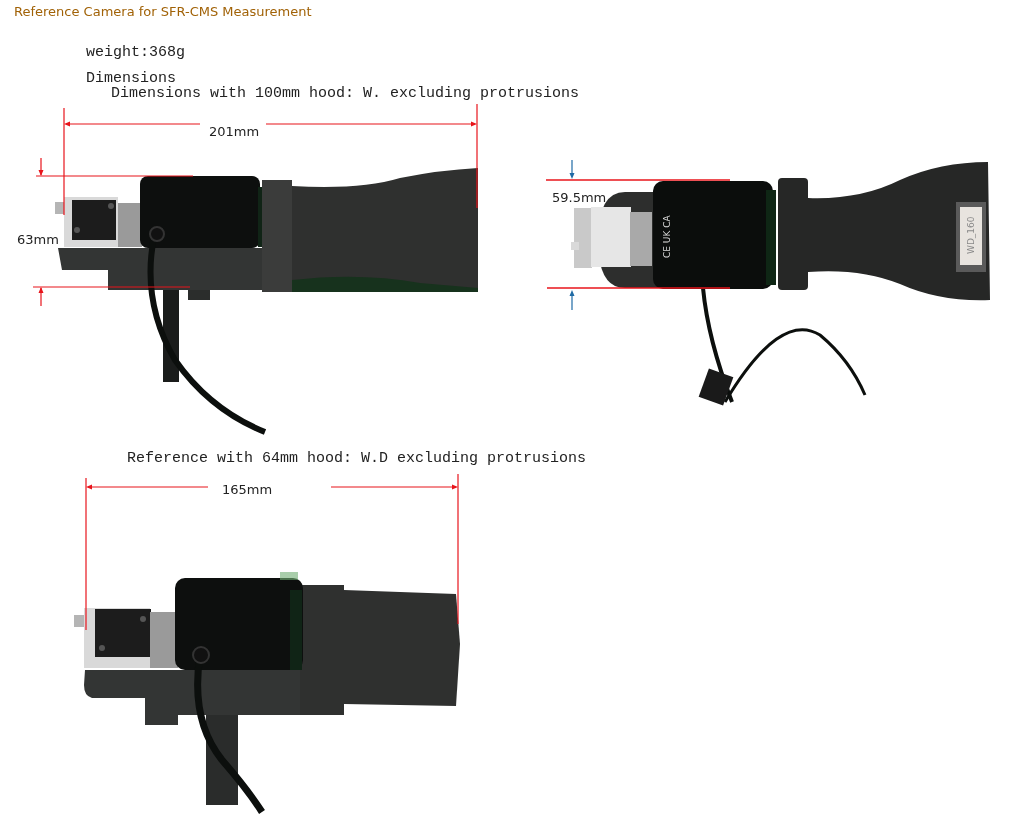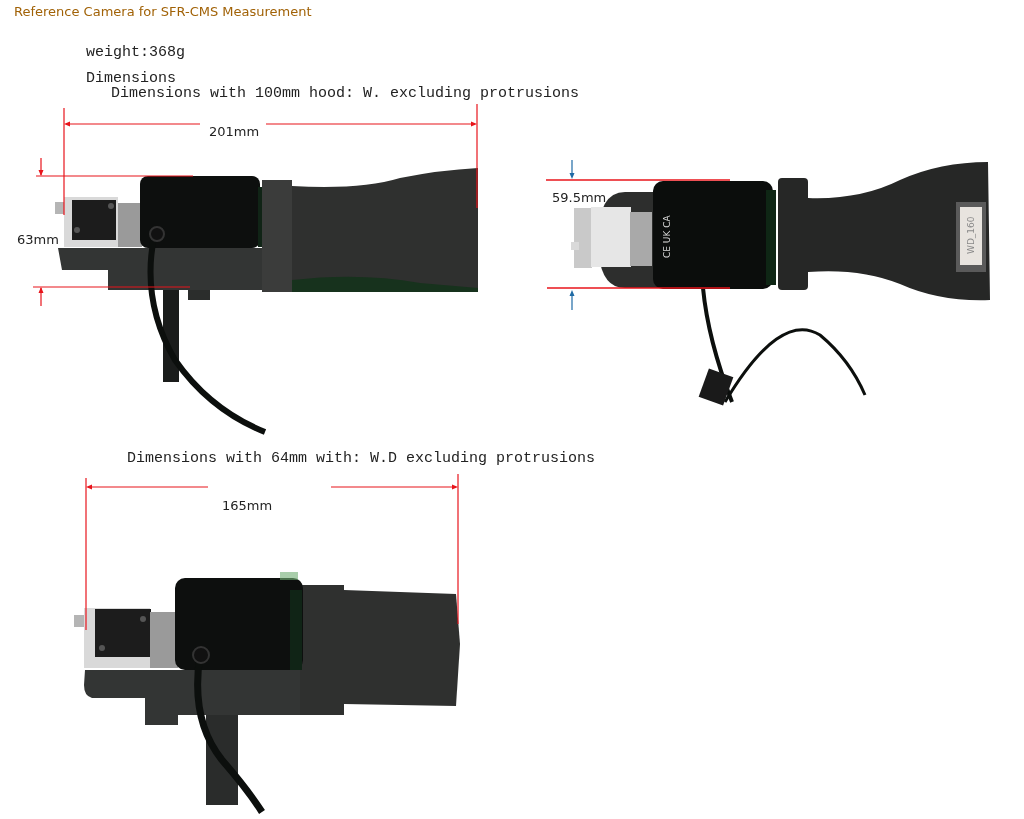--- a/index.html
+++ b/index.html
@@ -94,21 +94,21 @@
     <line x1="26" y1="40" x2="210" y2="40" stroke="#e8141b" stroke-width="1.4"></line>
     <line x1="27" y1="148" x2="210" y2="148" stroke="#e8141b" stroke-width="1.4"></line>
     <line x1="52" y1="20" x2="52" y2="36" stroke="#1f6aa5" stroke-width="1.2"></line>
     <polygon points="52,39 49.5,33 54.5,33" fill="#1f6aa5"></polygon>
     <line x1="52" y1="153" x2="52" y2="170" stroke="#1f6aa5" stroke-width="1.2"></line>
     <polygon points="52,150 49.5,156 54.5,156" fill="#1f6aa5"></polygon>
   </svg>
   <div class="abs dimlabel" style="left:32px; top:50px; padding:0; background:transparent;">59.5mm</div>
 </div>
 
-<div class="abs txt" style="left:127px; top:450px;">Dimensions with 64mm with: W.D excluding protrusions</div>
+<div class="abs txt" style="left:127px; top:450px;">Reference with 64mm hood: W.D excluding protrusions</div>
 
 <div class="abs" style="left:0; top:460px; width:520px; height:359px;">
   <svg width="520" height="359">
 
     <rect x="206" y="165" width="32" height="180" fill="#2a2c2b"></rect>
 
     <path d="M85 210 L322 210 L322 255 L178 255 L178 265 L145 265 L145 238 L92 238 Q84 236 84 225 Z" fill="#333534"></path>
     <rect x="300" y="125" width="44" height="130" fill="#2f302f"></rect>
 
     <rect x="74" y="155" width="12" height="12" fill="#b5b5b5"></rect>
@@ -128,14 +128,14 @@
     <path d="M200 195 Q190 260 222 300 Q248 330 262 352" stroke="#0c0f0d" stroke-width="7" fill="none"></path>
     <circle cx="201" cy="195" r="8" fill="#111" stroke="#333" stroke-width="2"></circle>
 
     <line x1="86" y1="18" x2="86" y2="170" stroke="#e8141b" stroke-width="1.2"></line>
     <line x1="458" y1="14" x2="458" y2="164" stroke="#e8141b" stroke-width="1.2"></line>
     <line x1="88" y1="27" x2="208" y2="27" stroke="#e8141b" stroke-width="1.2"></line>
     <line x1="331" y1="27" x2="456" y2="27" stroke="#e8141b" stroke-width="1.2"></line>
     <polygon points="86,27 92,24.5 92,29.5" fill="#e8141b"></polygon>
     <polygon points="458,27 452,24.5 452,29.5" fill="#e8141b"></polygon>
   </svg>
-  <div class="abs dimlabel" style="left:218px; top:38px;">165mm</div>
+  <div class="abs dimlabel" style="left:218px; top:22px;">165mm</div>
 </div>
 
 </body></html>

